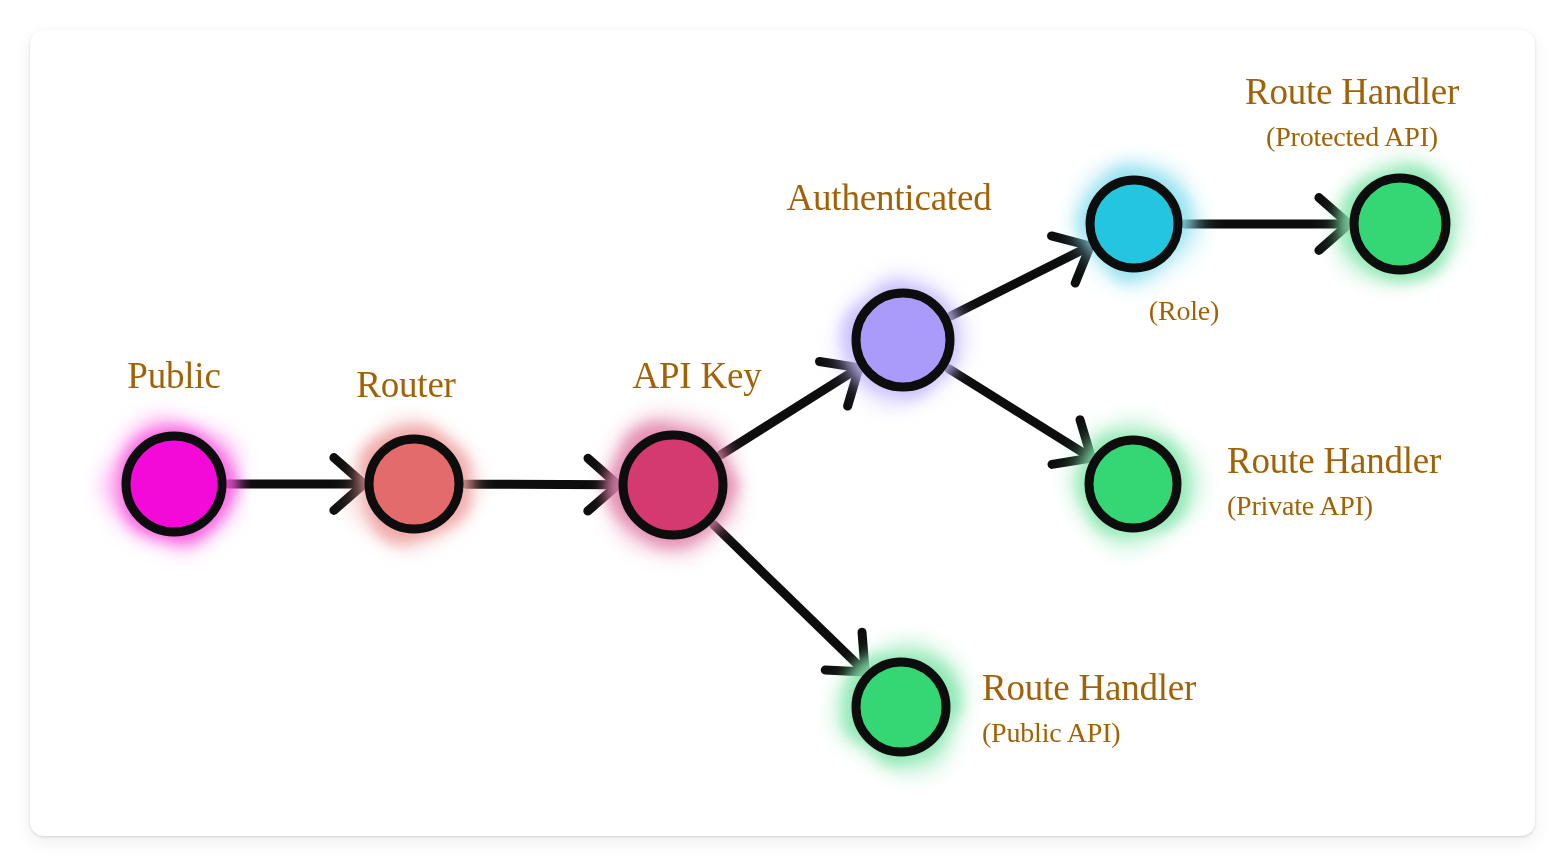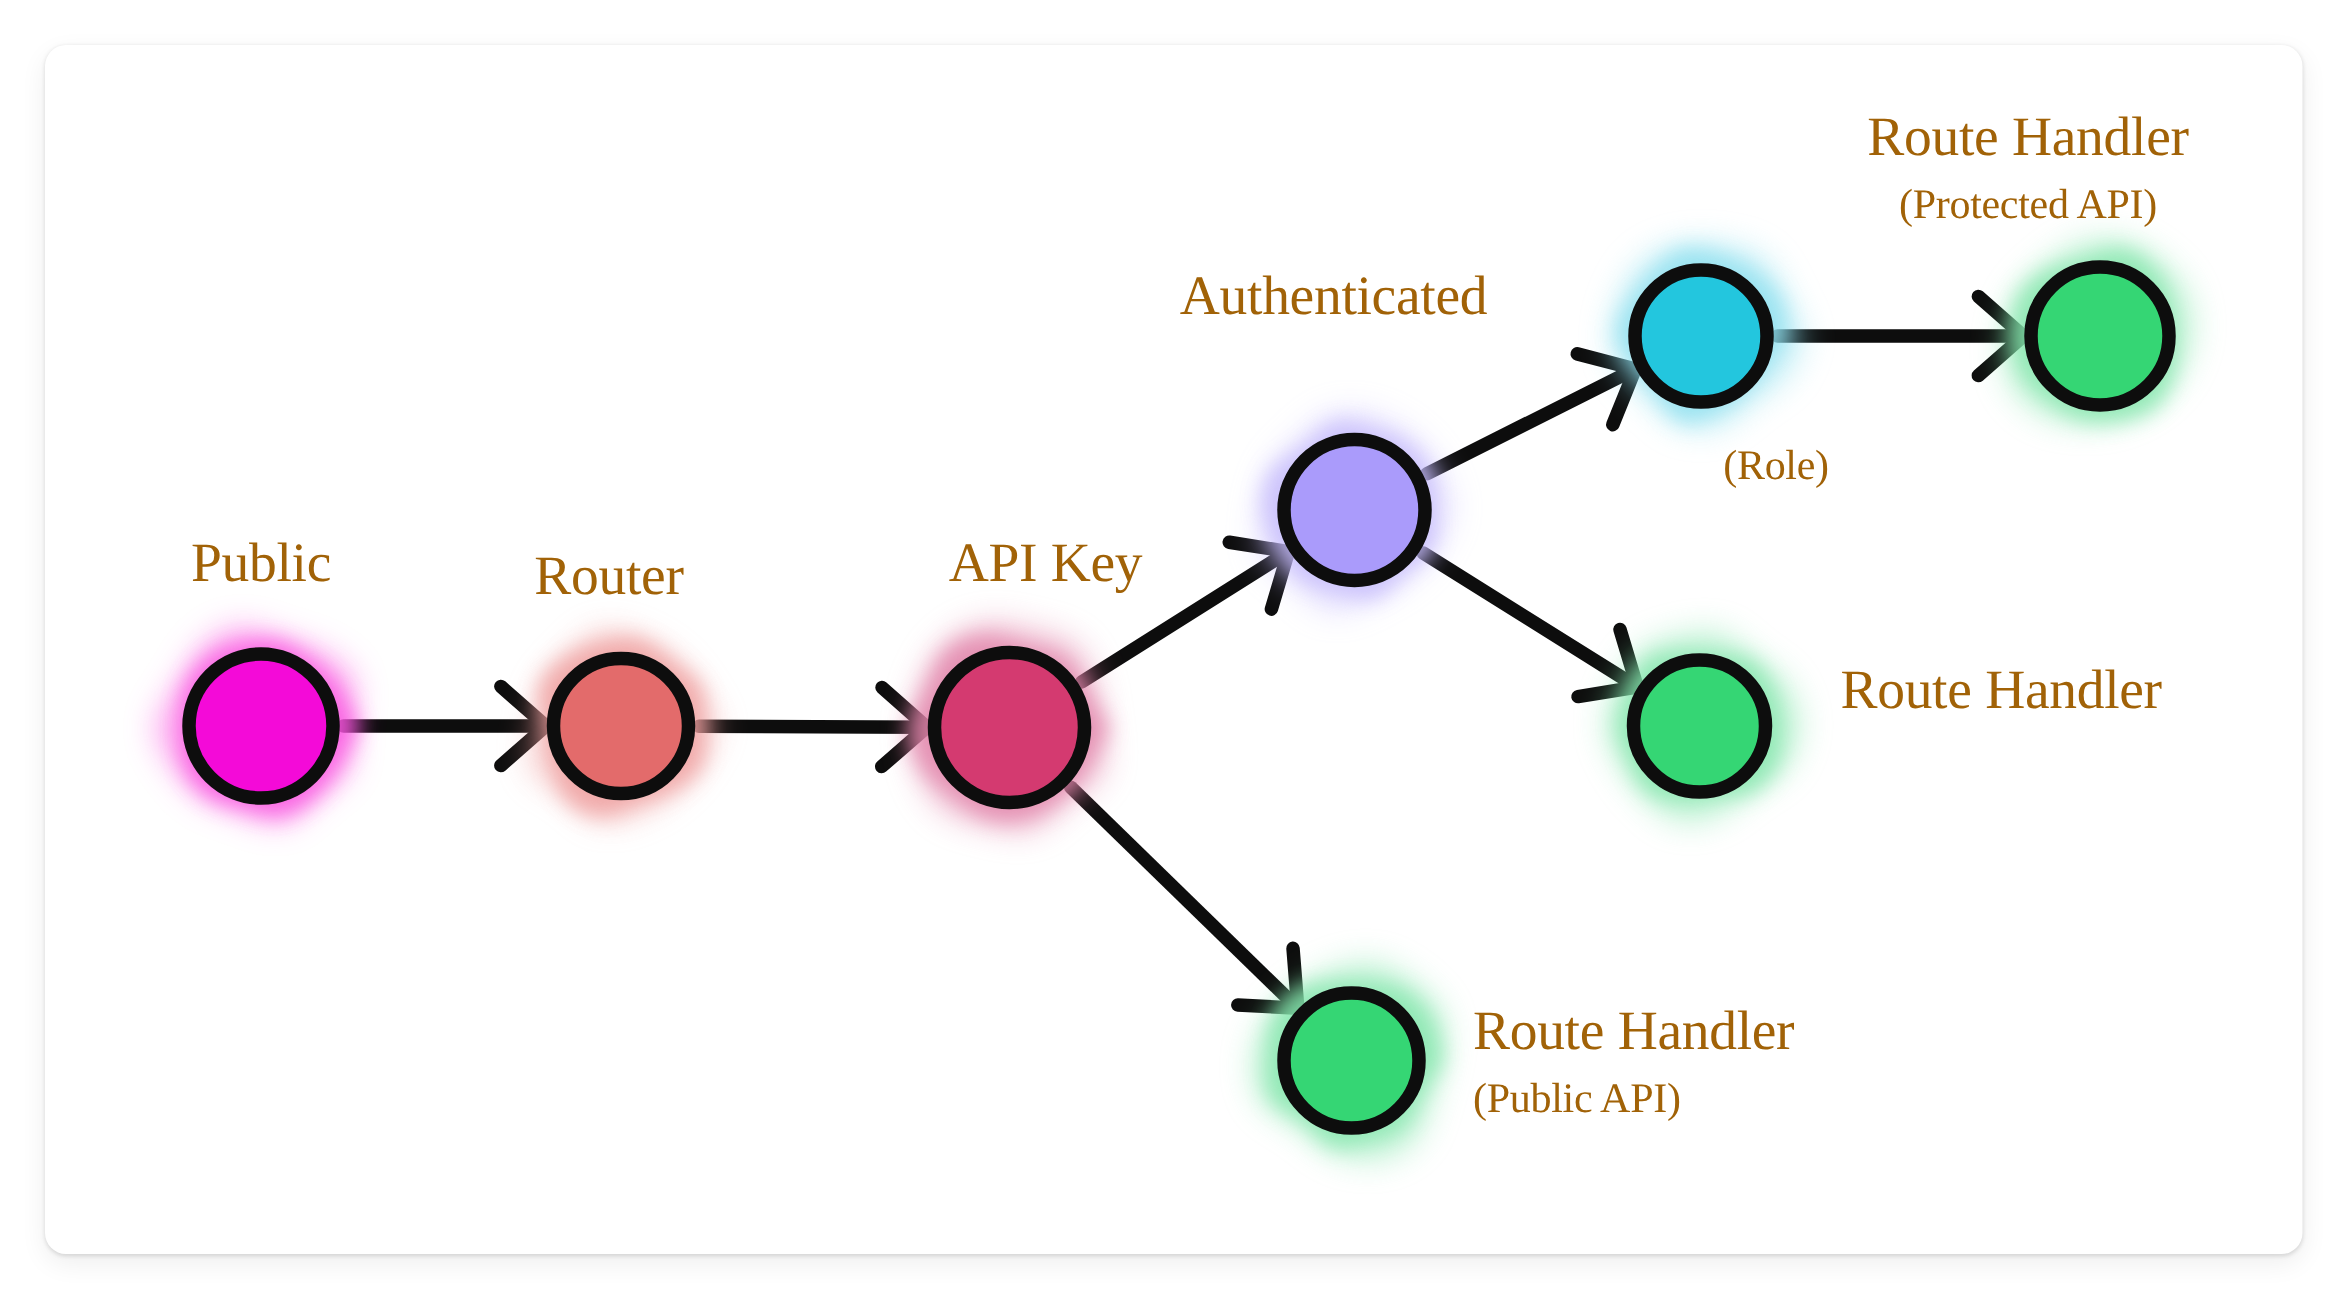--- a/index.html
+++ b/index.html
@@ -162,16 +162,16 @@
       </g>
   </svg>
 
   <div id="labels-layer">
       <div class="node-label" style="left: 174px; top: 353px;"><span>Public</span></div>
       <div class="node-label" style="left: 406px; top: 362px;"><span>Router</span></div>
       <div class="node-label" style="left: 697px; top: 353px;"><span>API Key</span></div>
       <div class="node-label" style="left: 889px; top: 175px;"><span>Authenticated</span></div>
       <div class="node-label" style="left: 1184px; top: 288px;"><span class="sub">(Role)</span></div>
       <div class="node-label" style="left: 1352px; top: 69px;"><span>Route Handler</span><span class="sub">(Protected API)</span></div>
-      <div class="node-label left-aligned" style="left: 1227px; top: 438px;"><span>Route Handler</span></div>
+      <div class="node-label left-aligned" style="left: 1227px; top: 438px;"><span>Route Handler</span><span class="sub">(Private API)</span></div>
       <div class="node-label left-aligned" style="left: 982px; top: 665px;"><span>Route Handler</span><span class="sub">(Public API)</span></div>
     </div>
 </div>
 
 </body></html>

